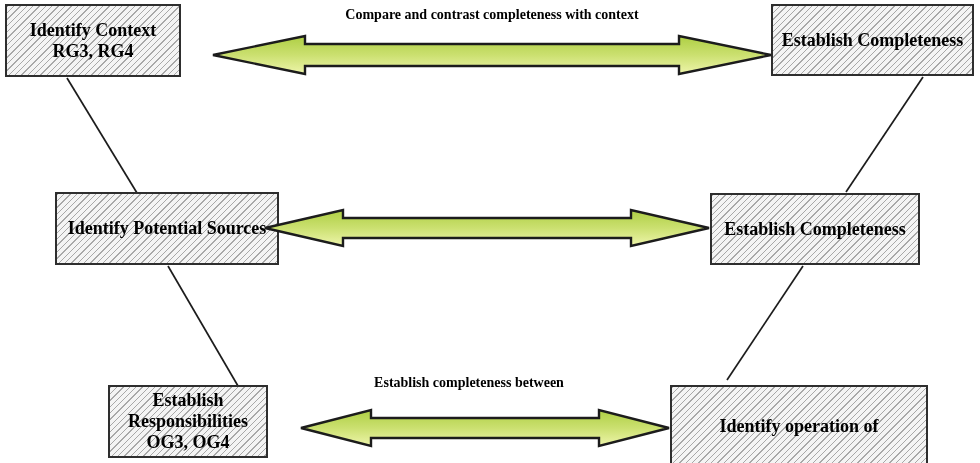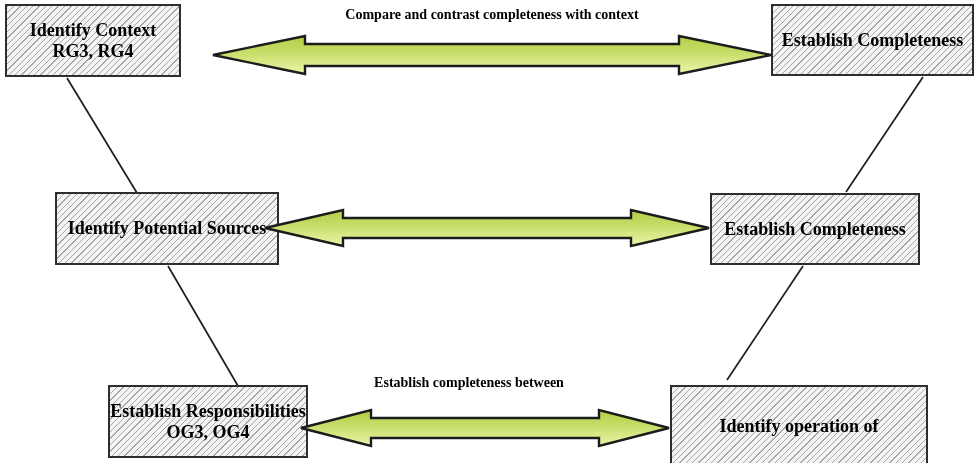--- a/index.html
+++ b/index.html
@@ -51,21 +51,21 @@
     text-align: center;
     font-weight: bold;
     font-size: 14px;
     line-height: 21px;
     color: #000000;
   }
   .box-identify-context        { left: 5px;   top: 4px;   width: 176px; height: 73px; }
   .box-establish-completeness-top { left: 771px; top: 4px;   width: 203px; height: 72px; }
   .box-identify-potential-sources { left: 55px;  top: 192px; width: 224px; height: 73px; }
   .box-establish-completeness-mid { left: 710px; top: 193px; width: 210px; height: 72px; }
-  .box-establish-responsibilities { left: 108px; top: 385px; width: 200px; height: 73px; }
+  .box-establish-responsibilities { left: 108px; top: 385px; width: 160px; height: 73px; }
   .box-identify-operation      { left: 670px; top: 385px; width: 258px; height: 82px; }
 
   .arrow-top    { left: 210px; top: 32px;  }
   .arrow-mid    { left: 262px; top: 206px; }
   .arrow-bottom { left: 298px; top: 406px; }
 
   .label-top    { left: 210px; top: 4px;   width: 564px; }
   .label-mid    { left: 262px; top: 183px; width: 450px; }
   .label-bottom { left: 282px; top: 356px; width: 374px; margin-top: 16px; }
 </style>

